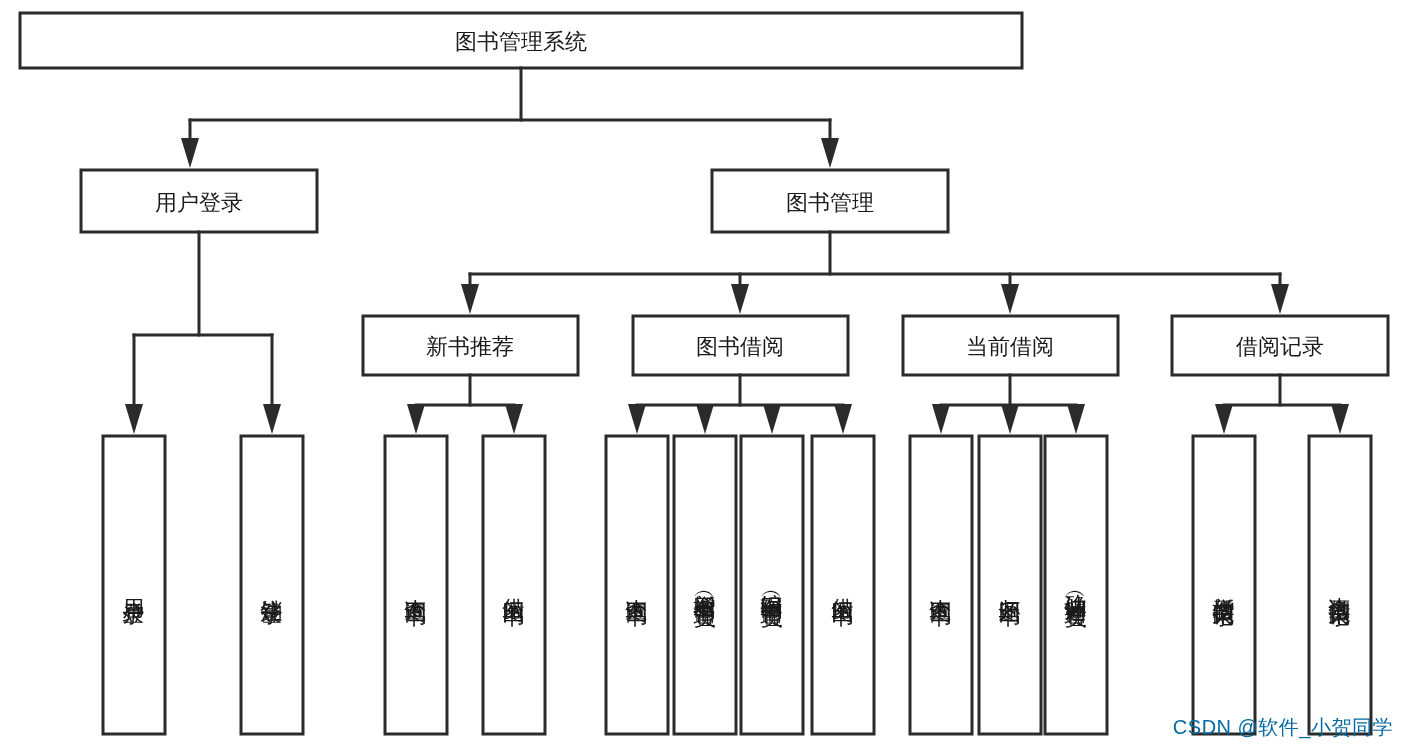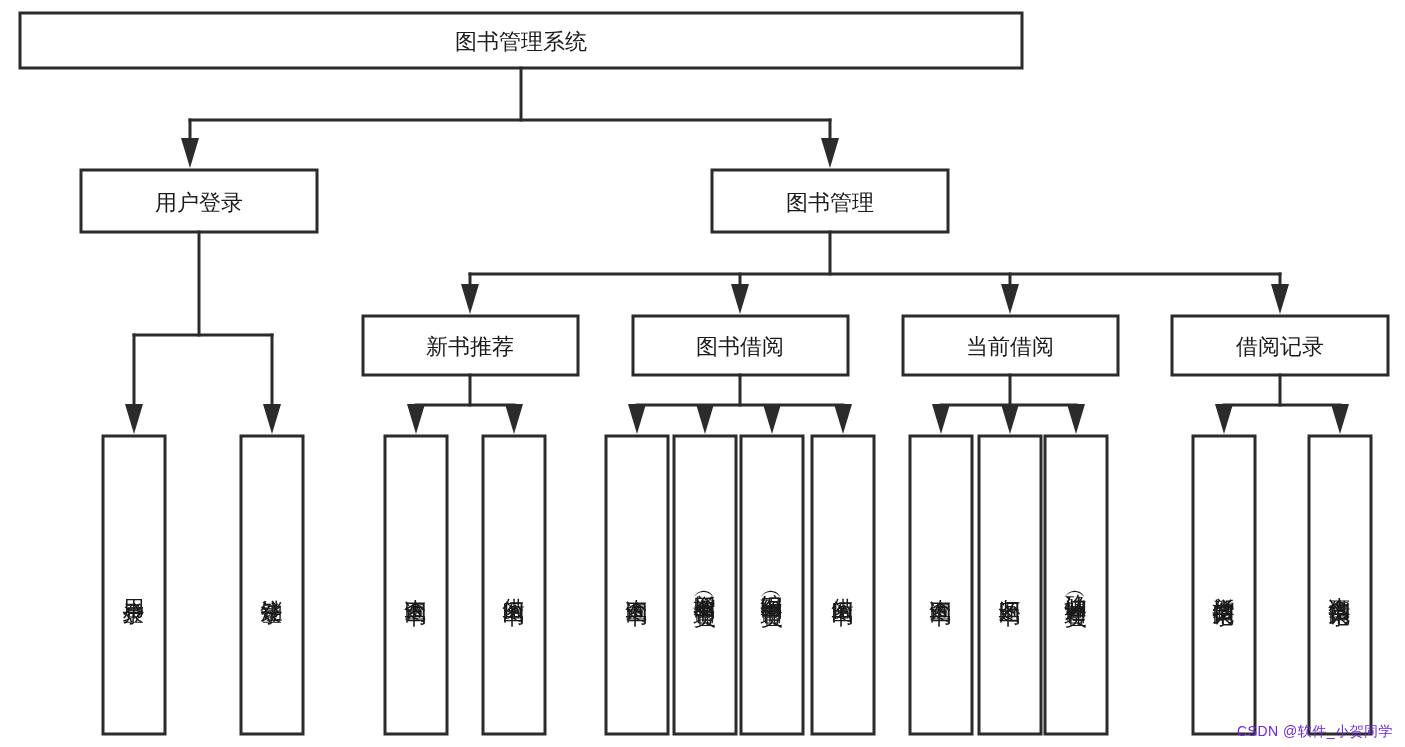--- a/index.html
+++ b/index.html
@@ -19,21 +19,21 @@
   }
   .node-label-vert{
     fill:#1a1a1a;font-family:"Liberation Sans","DejaVu Sans",sans-serif;
     font-size:22px;text-anchor:middle;
     writing-mode:vertical-rl;glyph-orientation-vertical:0;
     letter-spacing:2px;
   }
   .watermark{
     position:absolute;right:12px;bottom:6px;
     font-family:"Liberation Sans","DejaVu Sans",sans-serif;
-    font-size:14px;color:#6d28d9;white-space:nowrap;
+    font-size:20px;color:#0369a1;white-space:nowrap;
     letter-spacing:0.5px;pointer-events:none;
   }
 </style>
 </head>
 <body>
 
 <div id="diagram-root">
 
   <svg class="diagram" viewBox="0 0 1405 747" xmlns="http://www.w3.org/2000/svg">
 

